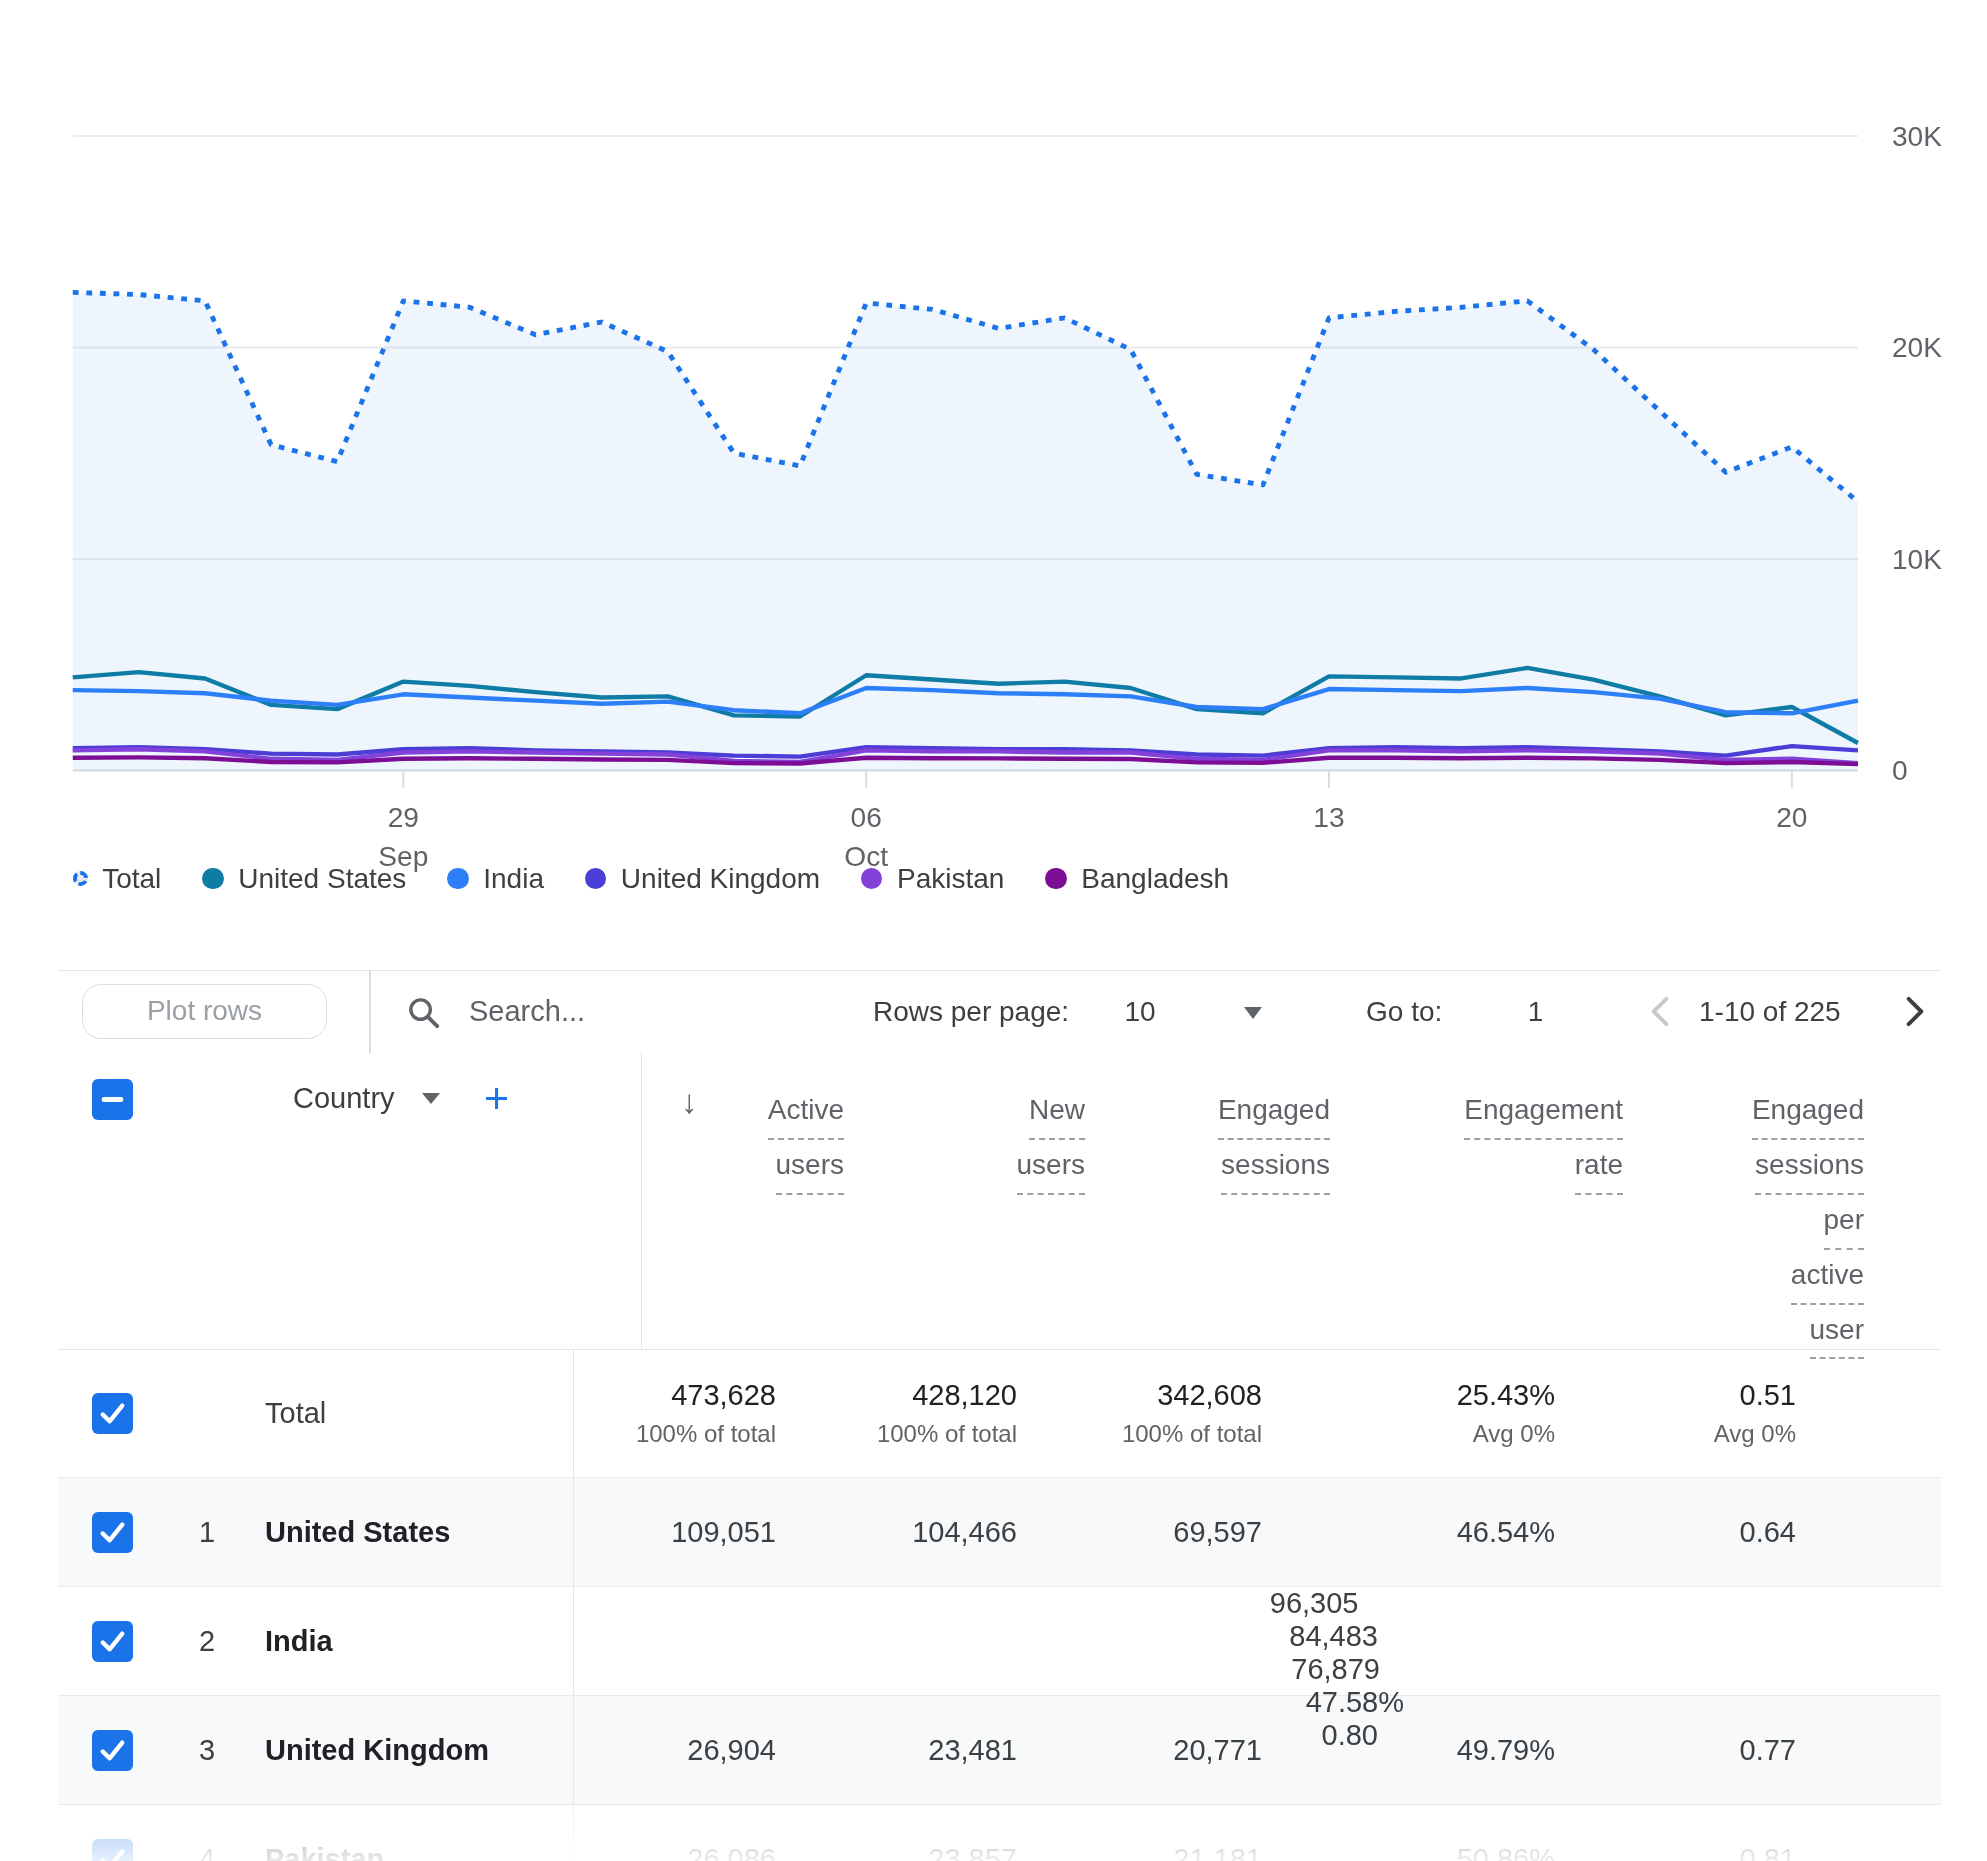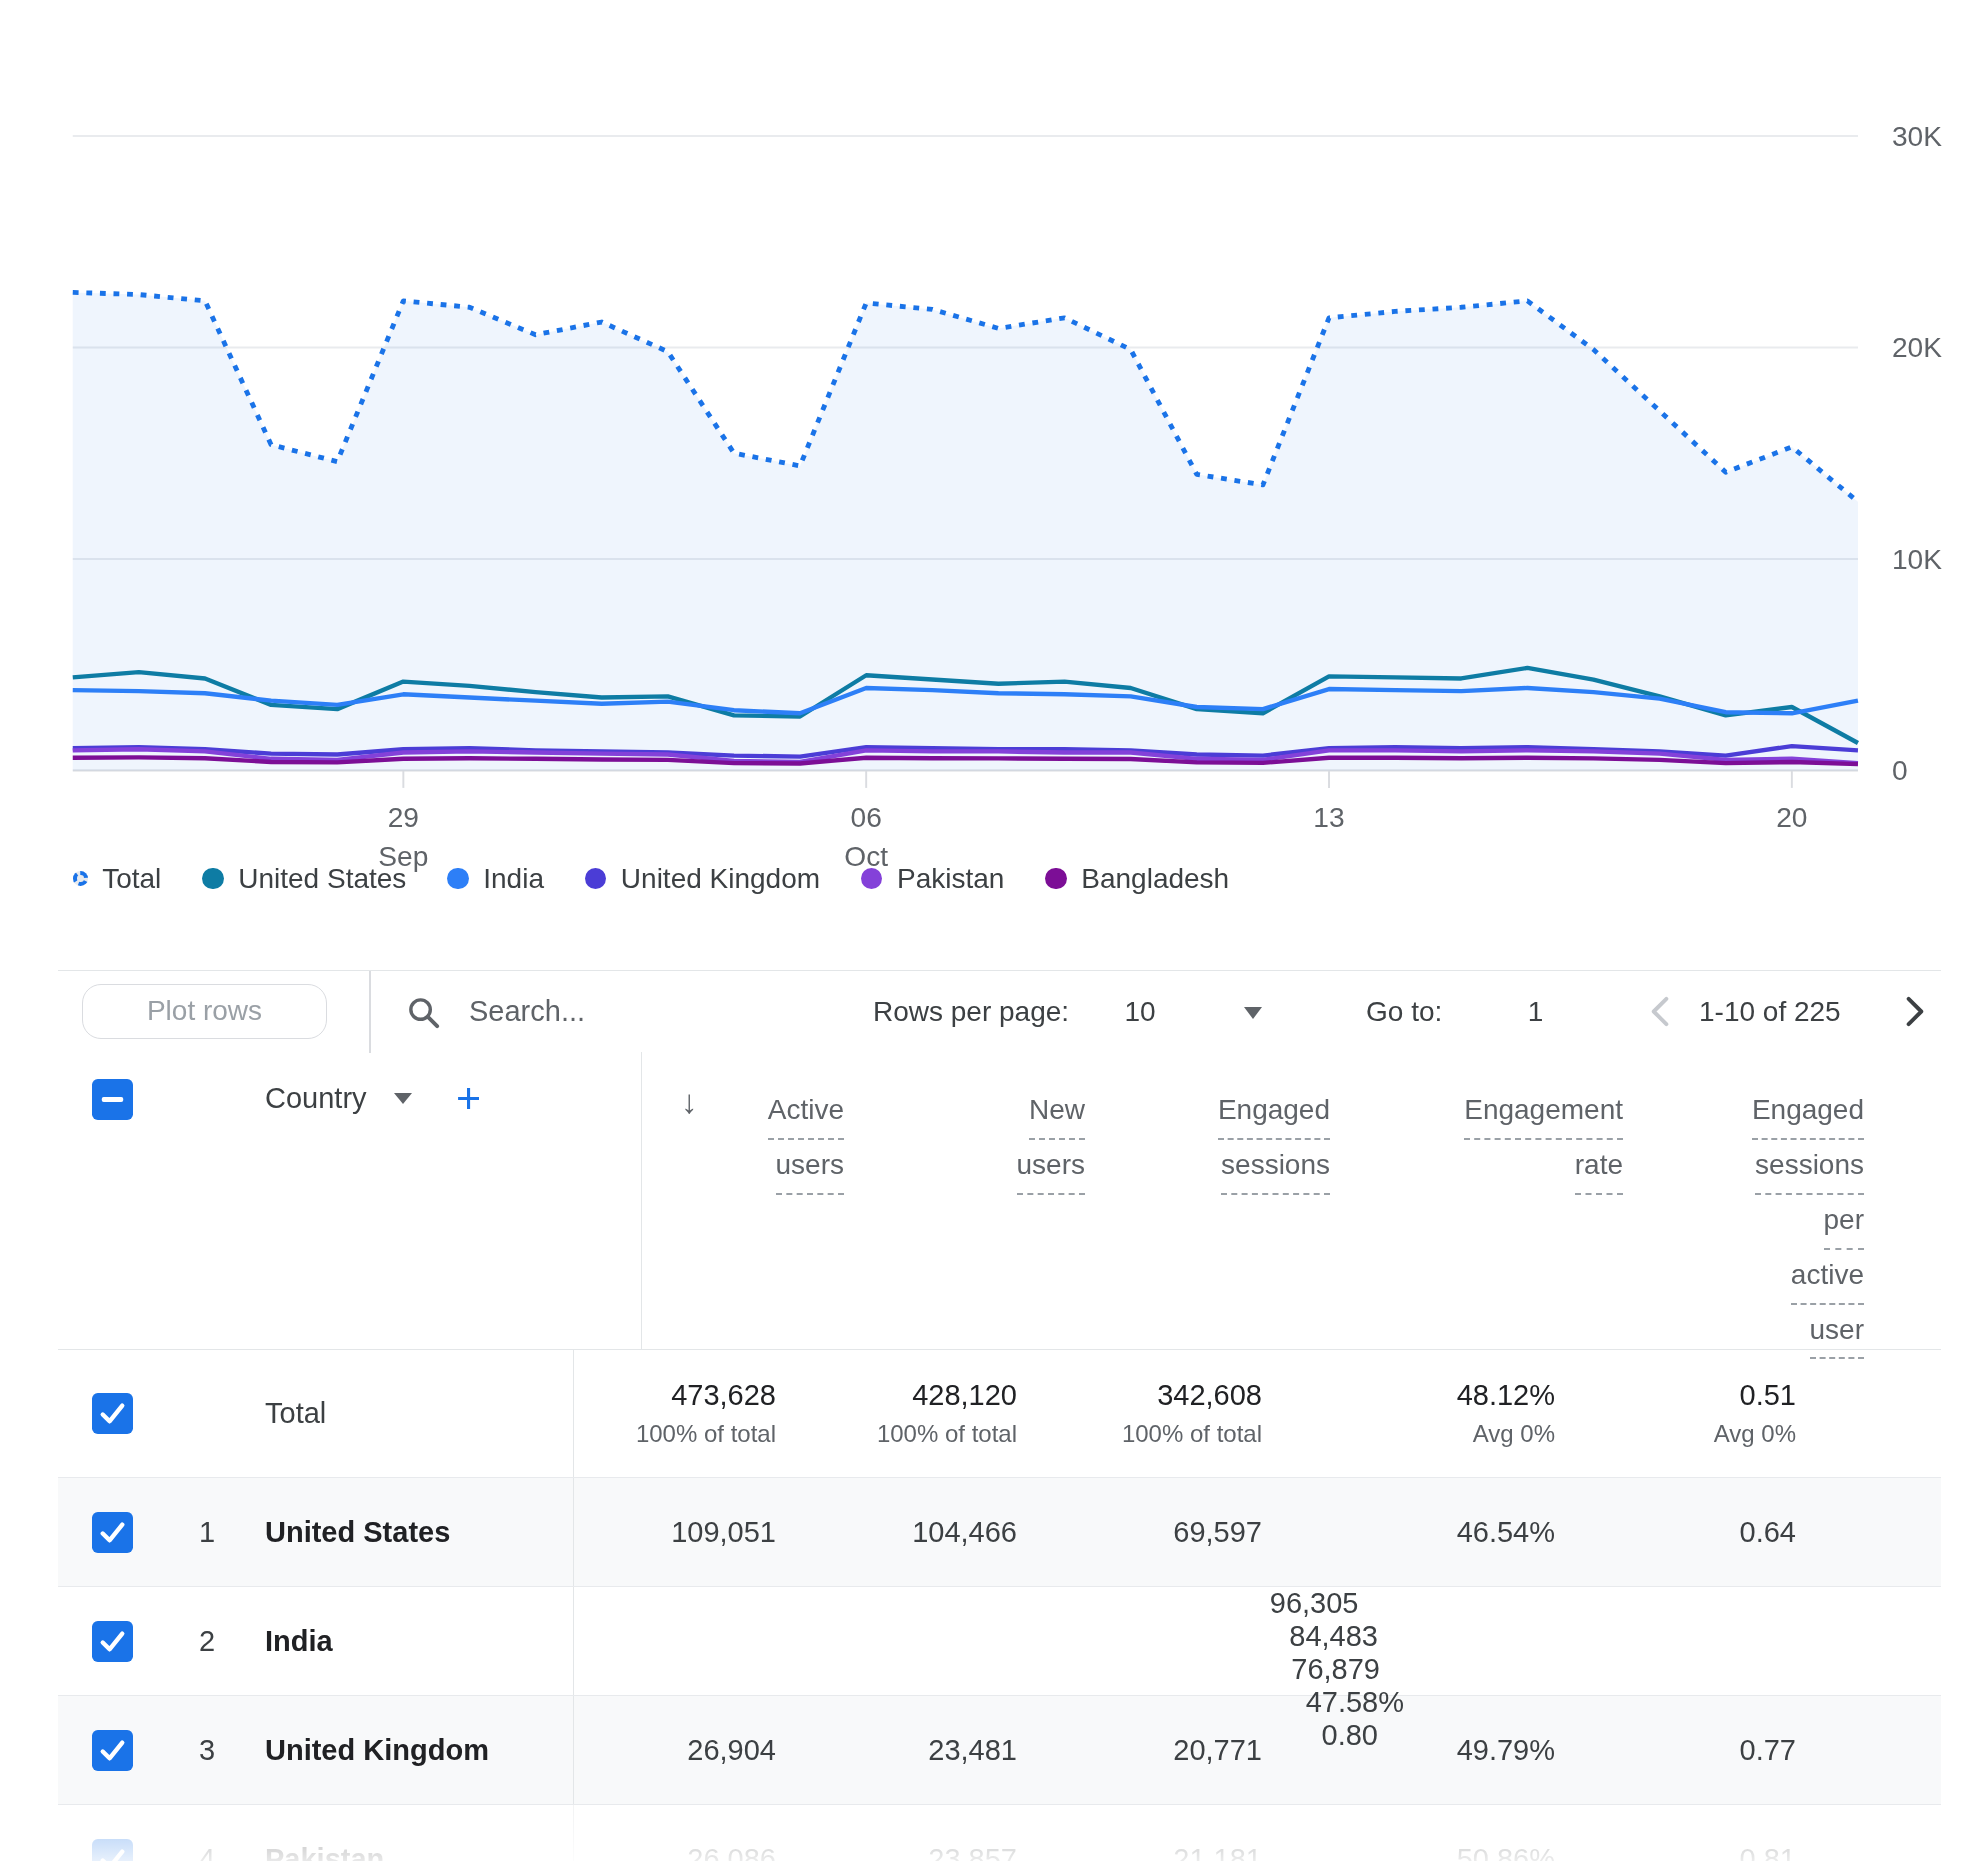--- a/index.html
+++ b/index.html
@@ -42,21 +42,21 @@
   .col-index { width:68px; padding-left:34px; flex:0 0 auto; font-size:29px; color:#3c4043; }
   .col-country { width:340px; padding-left:32px; flex:0 0 auto; }
   .metrics { display:flex; flex:1 1 auto; border-left:1.9px solid #e3e6e8; position:relative; }
   .cell { text-align:right; font-size:29px; color:#3c4043; }
   .c0 { width:202px; } .c1 { width:241px; } .c2 { width:245px; } .c3 { width:293px; } .c4 { width:241px; }
 
   .thead { height:297px; }
   .thead .cell { padding-top:33px; line-height:49px; font-size:28px; color:#5f6368; }
   .hw { display:inline-block; border-bottom:2.9px dashed #9aa0a6; padding-bottom:3.9px; }
   .sort-arrow { position:absolute; left:39px; top:31px; font-size:33px; color:#5f6368; }
-  .country-head { display:flex; align-items:center; gap:27px; margin-top:27px; }
+  .country-head { display:flex; align-items:center; gap:27px; margin-top:27px;margin-left:28px; }
   .country-head-label { font-size:29px; color:#3c4043; }
   .head-caret { width:0; height:0; border-left:9.7px solid transparent; border-right:9.7px solid transparent; border-top:11.6px solid #5f6368; }
   .add-btn { font-size:43px; color:#1a73e8; font-weight:400; line-height:39px; margin-left:17.5px; }
 
   .cbx { width:41px; height:41px; border-radius:5.8px; background:#1a73e8; display:flex; align-items:center; justify-content:center; }
   .thead .cbx { margin-top:27px; }
 
   .total-row { height:128px; border-top:1.9px solid #e3e6e8; align-items:center; }
   .total-label { font-size:29px; color:#3c4043; }
   .total-row .cell .main { font-size:29px; font-weight:500; color:#202124; }
@@ -198,21 +198,21 @@
           </div>
         <div class="cell c1">
             <div class="main">428,120</div>
             <div class="sub">100% of total</div>
           </div>
         <div class="cell c2">
             <div class="main">342,608</div>
             <div class="sub">100% of total</div>
           </div>
         <div class="cell c3">
-            <div class="main">48.12%</div>
+            <div class="main">25.43%</div>
             <div class="sub">Avg 0%</div>
           </div>
         <div class="cell c4">
             <div class="main">0.51</div>
             <div class="sub">Avg 0%</div>
           </div>
       </div>
     </div>
 
     <div id="rows">

